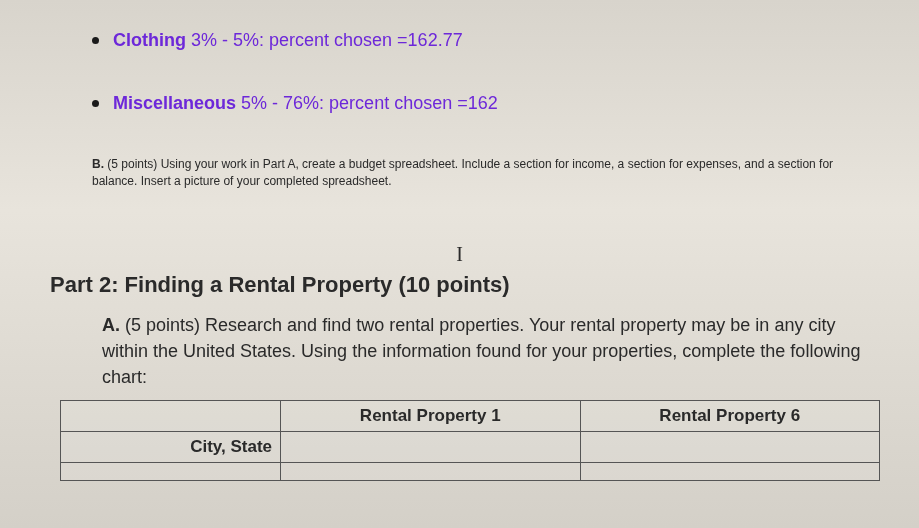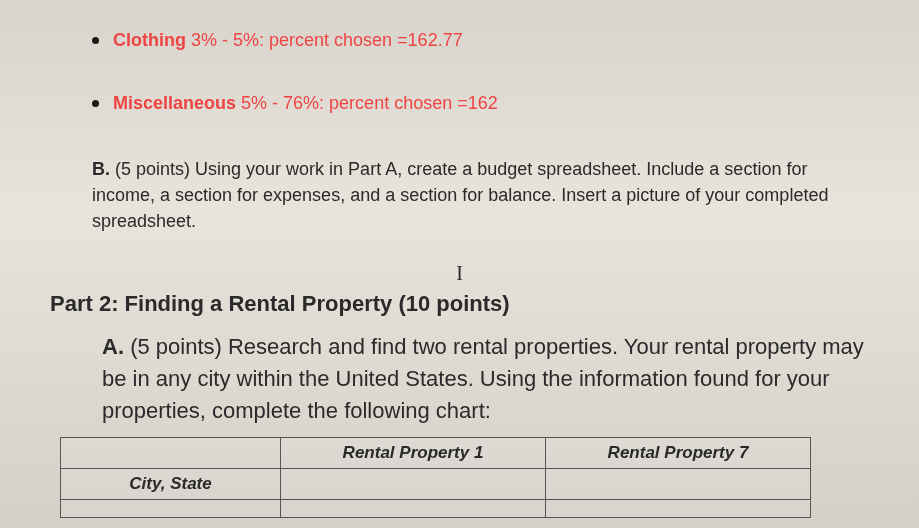--- a/index.html
+++ b/index.html
@@ -27,64 +27,63 @@
       width: 7px;
       height: 7px;
       background: #1a1a1a;
       border-radius: 50%;
       margin-top: 7px;
       margin-right: 14px;
       flex-shrink: 0;
     }
     .bullet-text {
       font-size: 18px;
-      color: #ef4444;
+      color: #6d28d9;
     }
     .bold {
       font-weight: bold;
     }
     .section-b {
       margin-left: 42px;
-      margin-bottom: 28px;
-      font-size: 18px;
+      margin-bottom: 52px;
+      font-size: 12px;
       line-height: 1.45;
     }
     .cursor {
       text-align: center;
       font-size: 20px;
       font-family: 'Times New Roman', serif;
       margin-bottom: 6px;
       color: #2a2a2a;
     }
     .part2-heading {
       font-size: 22px;
       font-weight: bold;
       margin-bottom: 14px;
       margin-left: 0px;
     }
     .section-a {
       margin-left: 52px;
-      font-size: 22px;
+      font-size: 18px;
       line-height: 1.45;
       margin-bottom: 10px;
     }
     .table-container {
       margin-left: 10px;
     }
     table {
       border-collapse: collapse;
-      width: 751px;
+      width: 820px;
       background: rgba(255,255,255,0.1);
-      font-style: italic;
     }
     td, th {
       border: 1px solid #555;
       padding: 5px 8px;
       font-size: 17px;
-      text-align: center;
+      text-align: right;
       vertical-align: top;
     }
     th {
       font-weight: bold;
       text-align: center;
       height: 26px;
     }
     th:first-child {
       width: 220px;
     }
@@ -130,21 +129,21 @@
   <span>(5 points) </span>
   <span>Research and find two rental properties. Your rental property may be in any city within the United States. Using the information found for your properties, complete the following chart:</span>
 </div>
 
 <div class="table-container">
   <table>
     <tbody>
         <tr>
       <th></th>
       <th>Rental Property 1</th>
-      <th>Rental Property 7</th>
+      <th>Rental Property 6</th>
     </tr>
     <tr>
       <td class="row-label">City, State</td>
       <td></td>
       <td></td>
     </tr>
     <tr class="empty-row">
       <td></td>
       <td></td>
       <td></td>

